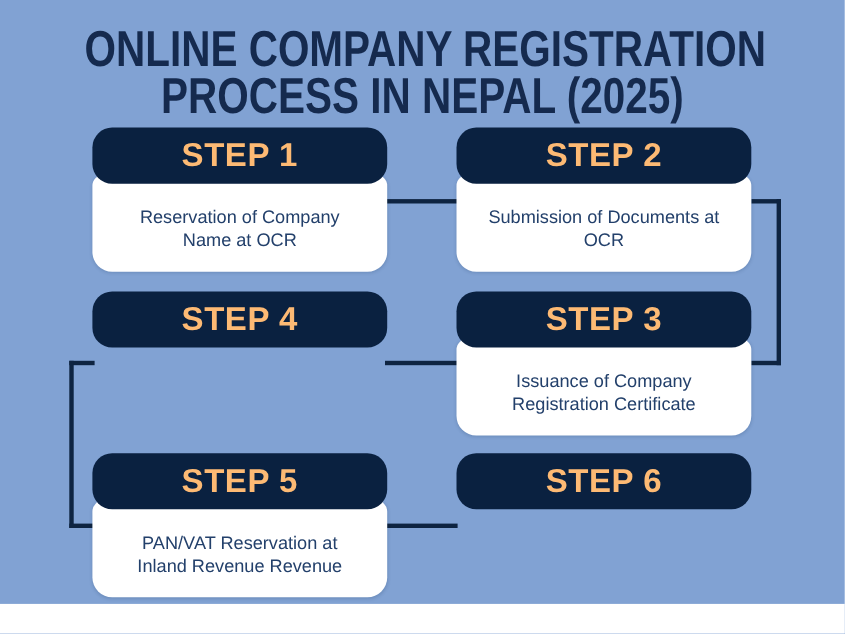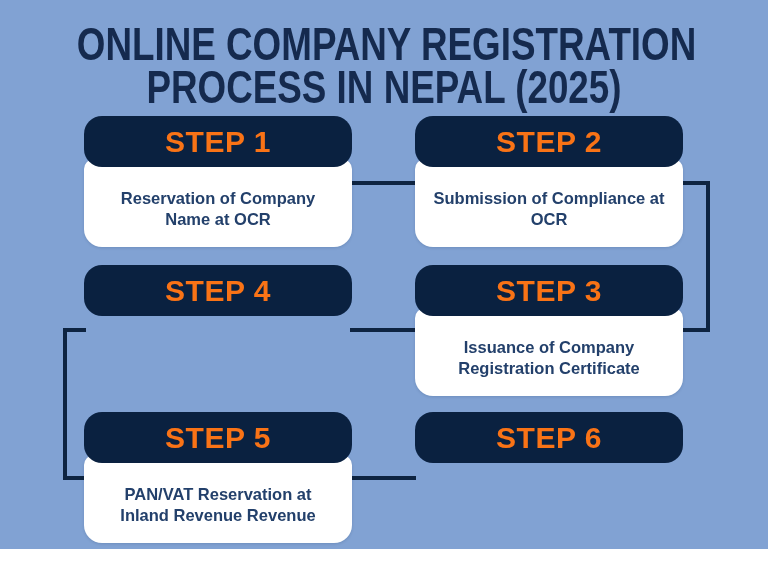--- a/index.html
+++ b/index.html
@@ -40,21 +40,21 @@
     top: 0; left: 0; right: 0;
     height: 51px;
     background: #0a2140;
     border-radius: 18px;
     display: flex;
     align-items: center;
     justify-content: center;
     z-index: 2;
   }
   .card-label {
-    color: #f97316;
+    color: #fdba74;
     font-size: 30px;
     font-weight: bold;
     letter-spacing: 0.5px;
   }
   .card-body {
     position: absolute;
     top: 43px; left: 0; right: 0; bottom: 0;
     background: #ffffff;
     border-radius: 10px 10px 18px 18px;
     z-index: 1;
@@ -62,21 +62,20 @@
     display: flex;
     flex-direction: column;
     align-items: center;
     justify-content: center;
     padding: 14px 15px 2px;
     box-sizing: border-box;
     color: #23406b;
     font-size: 16.5px;
     line-height: 21px;
     text-align: center;
-    font-weight: bold;
   }
 
   .pos-r1-left  { left: 84px;  top: 116px; }
   .pos-r1-right { left: 415px; top: 116px; }
   .pos-r2-left  { left: 84px;  top: 265px; }
   .pos-r2-right { left: 415px; top: 265px; }
   .pos-r3-left  { left: 84px;  top: 412px; }
   .pos-r3-right { left: 415px; top: 412px; }
 
   
@@ -116,21 +115,21 @@
       <div>Reservation of Company</div>
       <div>Name at OCR</div>
     </div>
     <div class="card-header">
       <span class="card-label">STEP 1</span>
     </div>
   </div>
 
   <div class="card pos-r1-right">
     <div class="card-body">
-      <div>Submission of Compliance at</div>
+      <div>Submission of Documents at</div>
       <div>OCR</div>
     </div>
     <div class="card-header">
       <span class="card-label">STEP 2</span>
     </div>
   </div>
 
   <div class="card pos-r2-left">
     <div class="card-header">
       <span class="card-label">STEP 4</span>

